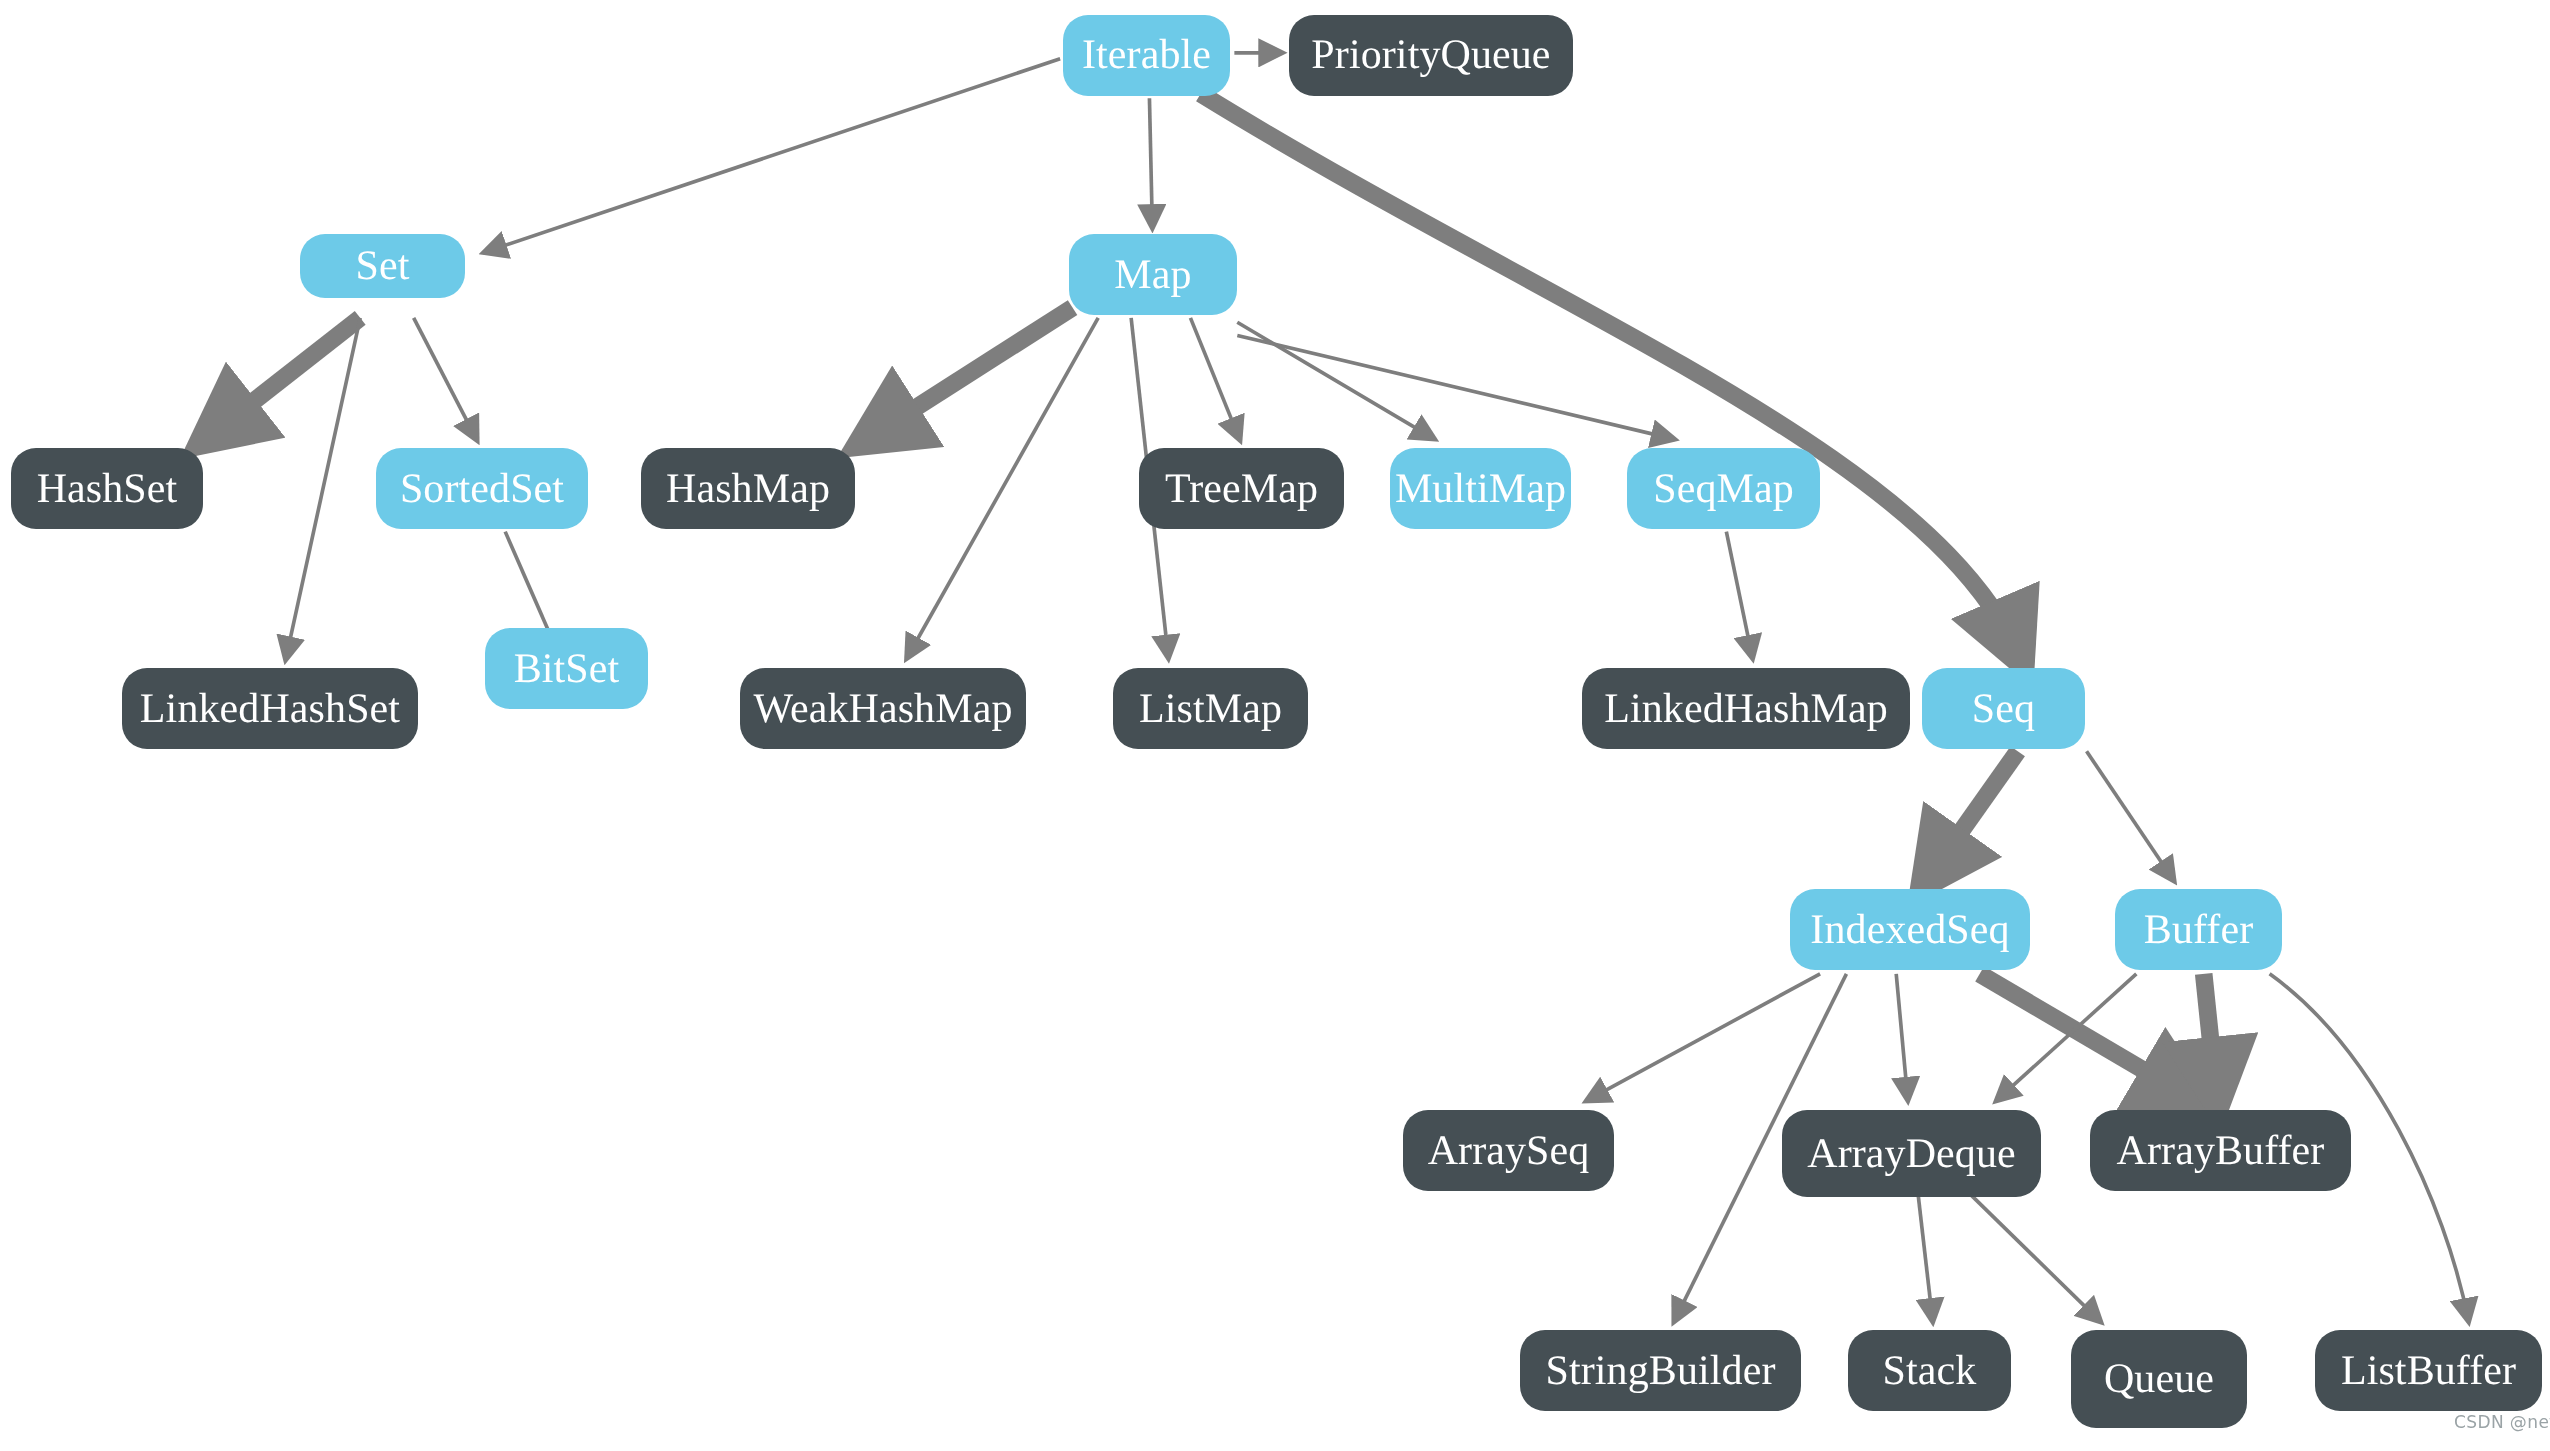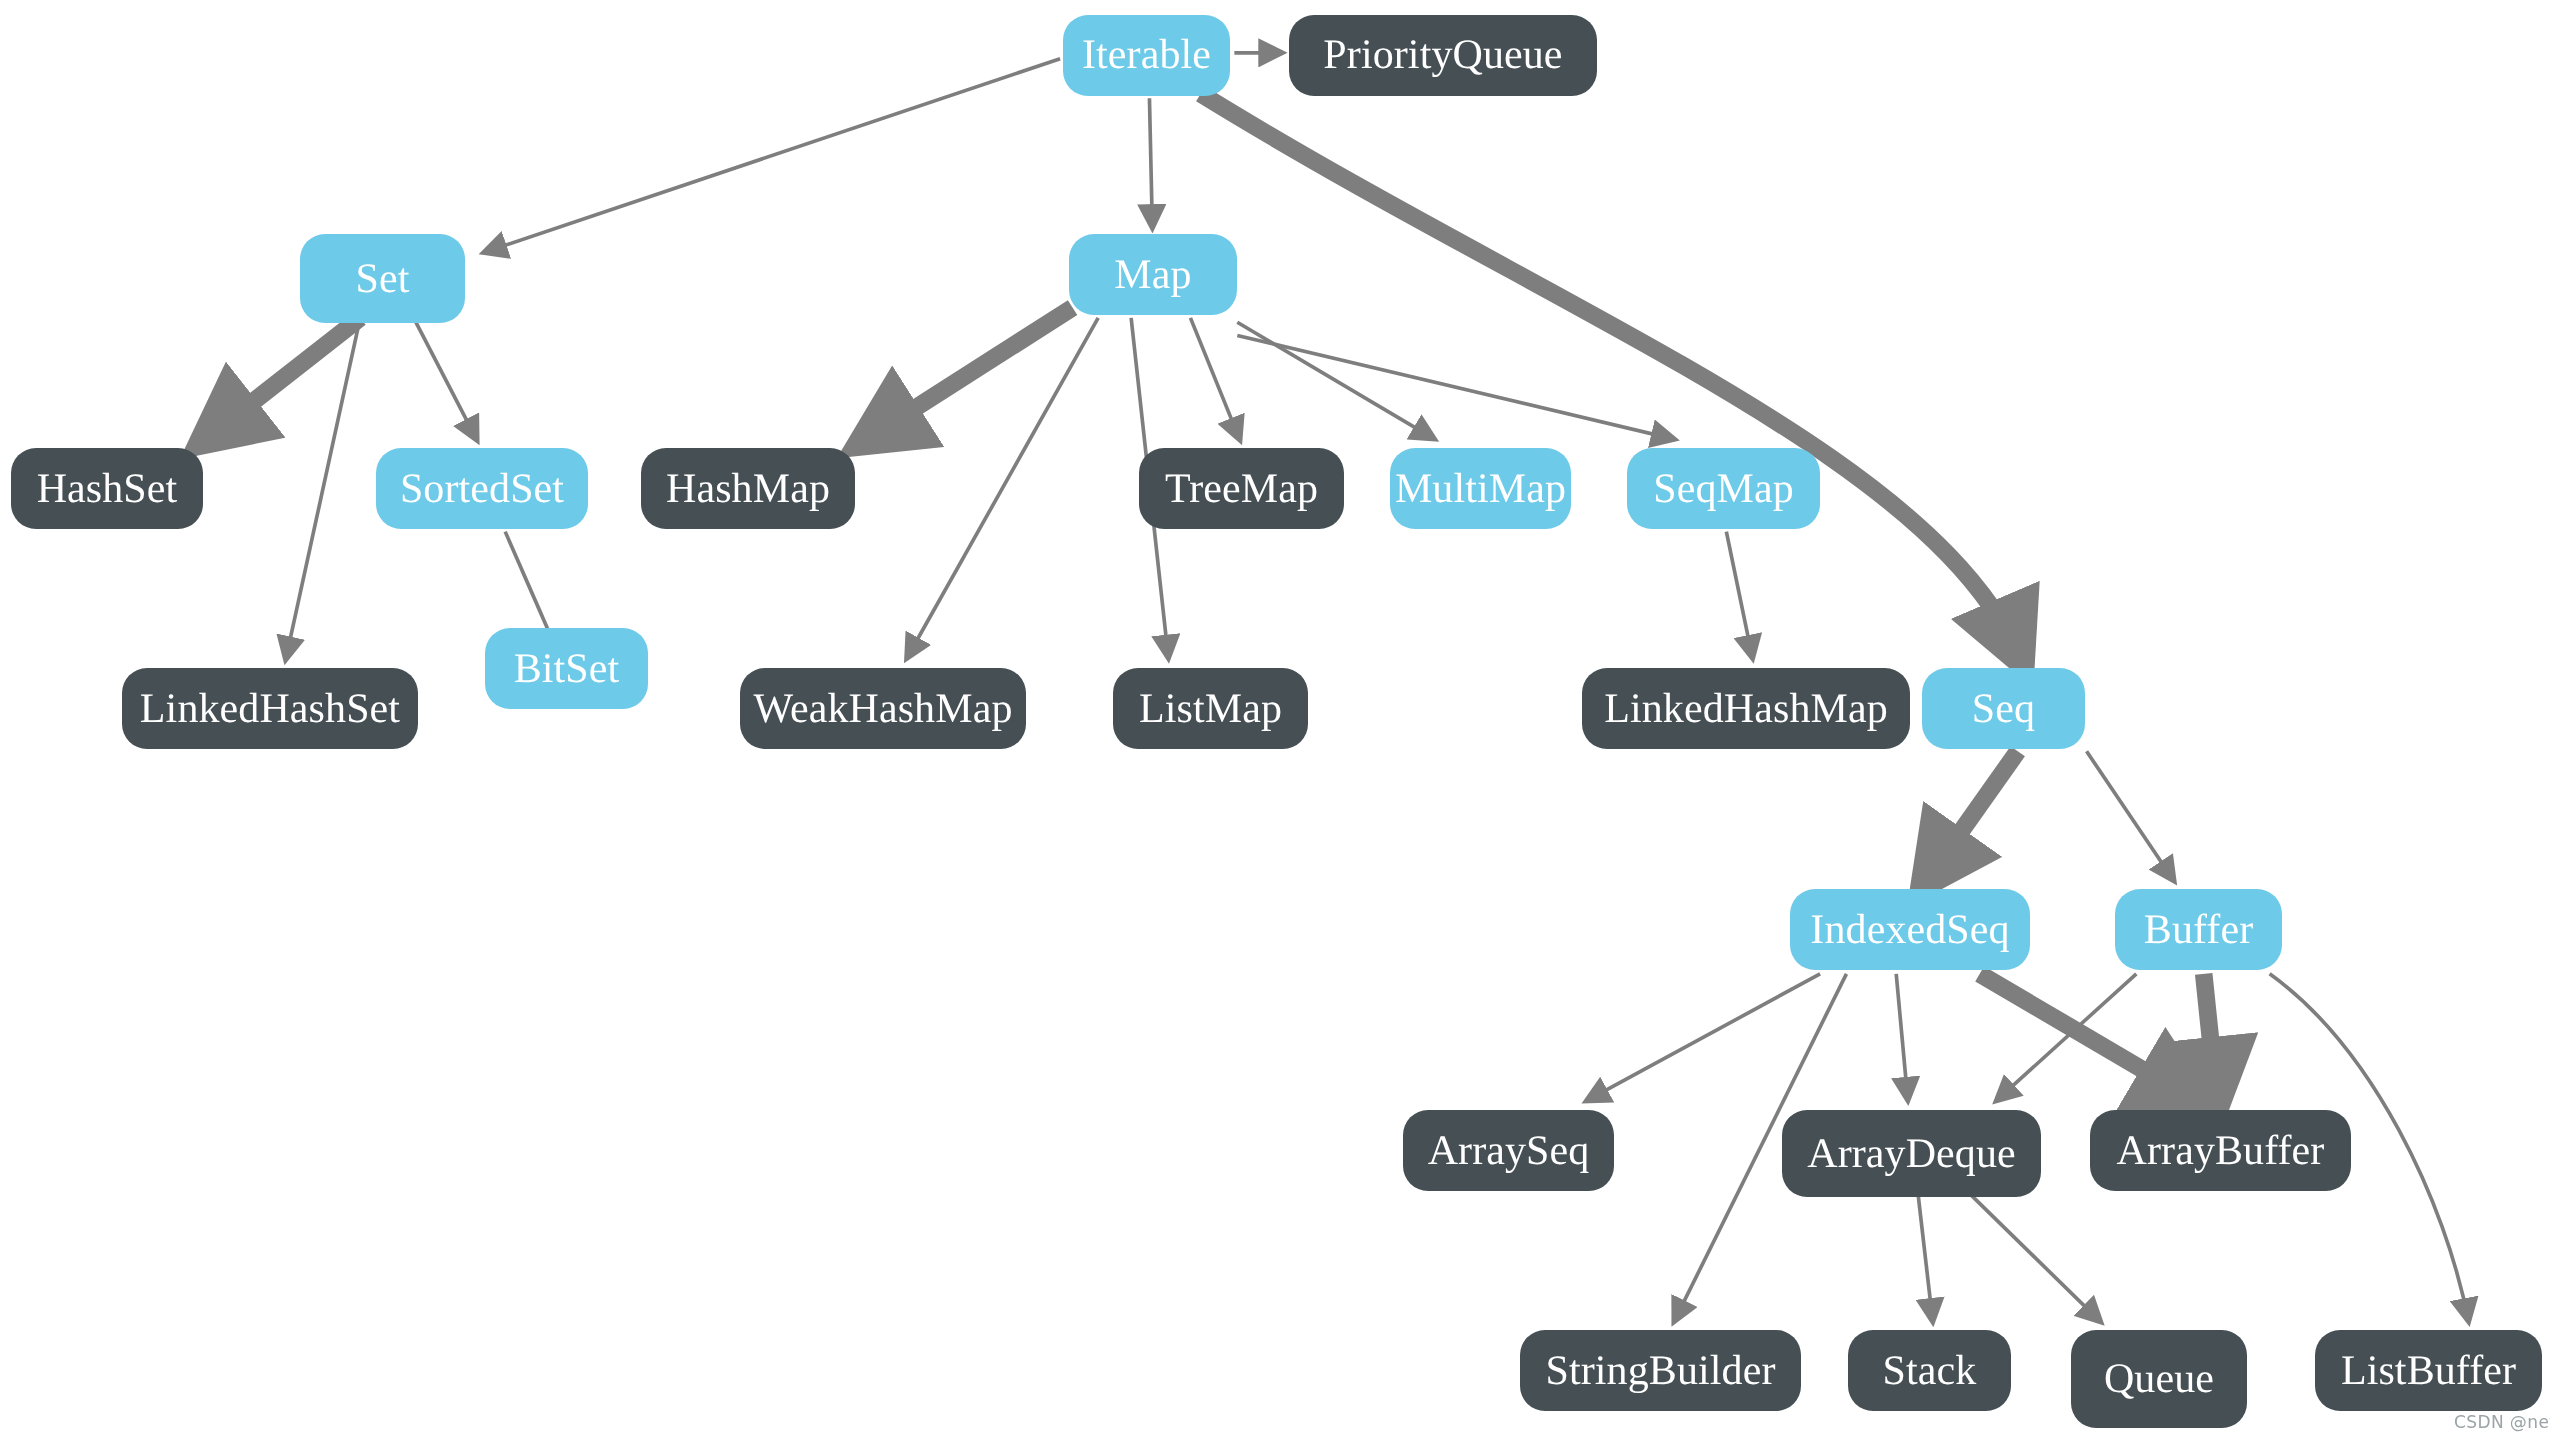--- a/index.html
+++ b/index.html
@@ -94,22 +94,22 @@
         <path d="M 2918 1330 L 2726 1504" fill="none" stroke="#7E7E7E" stroke-width="5" stroke-linecap="butt" marker-end="url(#arrow-normal)"></path>
         <path d="M 3010 1330 L 3028 1504" fill="none" stroke="#7E7E7E" stroke-width="24" stroke-linecap="butt" marker-end="url(#arrow-heavy)"></path>
         <path d="M 3100 1330 C 3240 1430 3340 1640 3372 1806" fill="none" stroke="#7E7E7E" stroke-width="5" stroke-linecap="butt" marker-end="url(#arrow-normal)"></path>
         <path d="M 2620 1632 L 2640 1806" fill="none" stroke="#7E7E7E" stroke-width="5" stroke-linecap="butt" marker-end="url(#arrow-normal)"></path>
         <path d="M 2692 1632 L 2870 1806" fill="none" stroke="#7E7E7E" stroke-width="5" stroke-linecap="butt" marker-end="url(#arrow-normal)"></path>
       </g>
   </svg>
 
   <div id="nodes-group">
       <div class="node blue" style="left: 1063px; top: 14.6px; width: 167px; height: 81px;">Iterable</div>
-      <div class="node dark" style="left: 1289px; top: 14.6px; width: 308px; height: 81px;">PriorityQueue</div>
-      <div class="node blue" style="left: 300px; top: 234px; width: 165px; height: 89px;">Set</div>
+      <div class="node dark" style="left: 1289px; top: 14.6px; width: 284px; height: 81px;">PriorityQueue</div>
+      <div class="node blue" style="left: 300px; top: 234px; width: 165px; height: 64px;">Set</div>
       <div class="node blue" style="left: 1069px; top: 234px; width: 168px; height: 81px;">Map</div>
       <div class="node dark" style="left: 11px; top: 448px; width: 192px; height: 81px;">HashSet</div>
       <div class="node blue" style="left: 376px; top: 448px; width: 212px; height: 81px;">SortedSet</div>
       <div class="node dark" style="left: 641px; top: 448px; width: 214px; height: 81px;">HashMap</div>
       <div class="node dark" style="left: 1139px; top: 448px; width: 205px; height: 81px;">TreeMap</div>
       <div class="node blue" style="left: 1390px; top: 448px; width: 181px; height: 81px;">MultiMap</div>
       <div class="node blue" style="left: 1627px; top: 448px; width: 193px; height: 81px;">SeqMap</div>
       <div class="node dark" style="left: 122px; top: 668px; width: 296px; height: 81px;">LinkedHashSet</div>
       <div class="node blue" style="left: 485px; top: 628px; width: 163px; height: 81px;">BitSet</div>
       <div class="node dark" style="left: 740px; top: 668px; width: 286px; height: 81px;">WeakHashMap</div>

